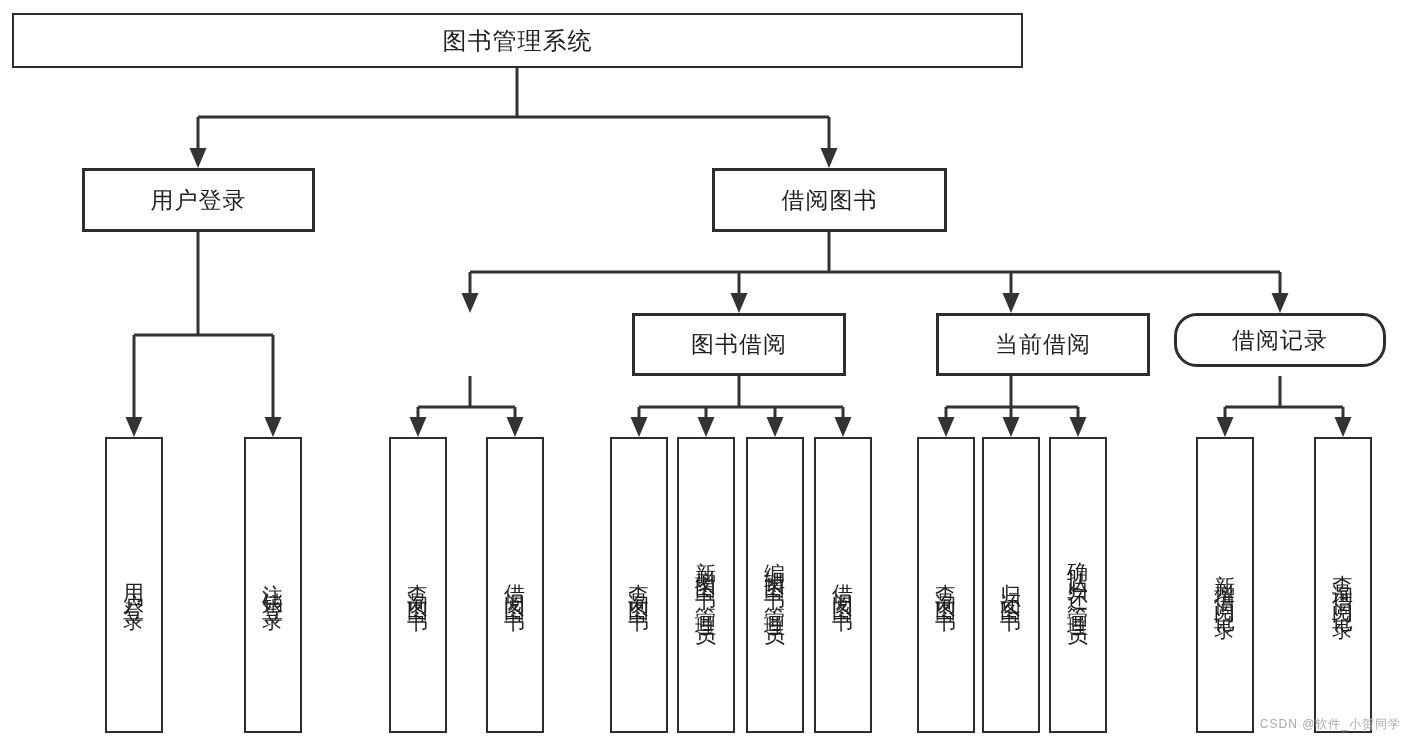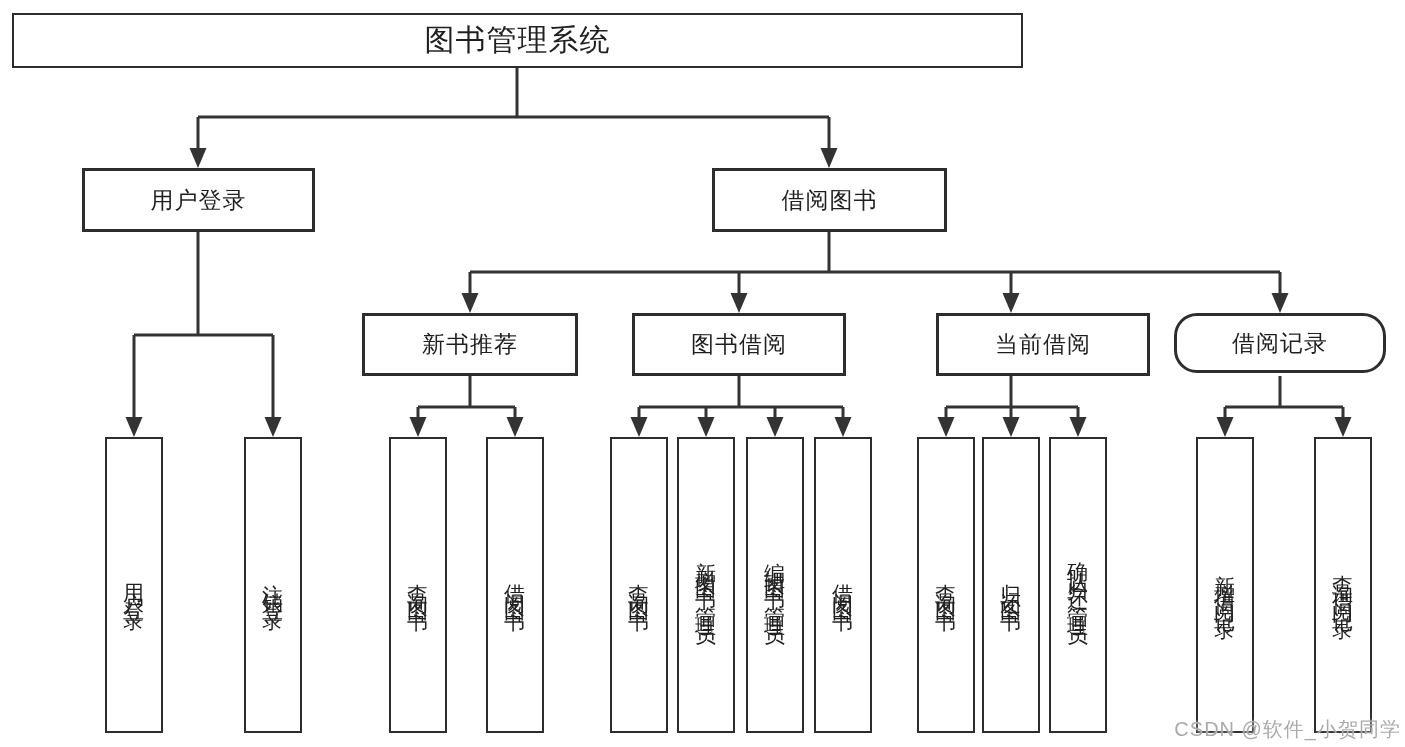--- a/index.html
+++ b/index.html
@@ -14,31 +14,31 @@
   }
   #edges{position:absolute;left:0;top:0;width:1405px;height:747px;}
   #edges path{stroke:var(--line);stroke-width:3;fill:none;}
   #edges polygon{fill:var(--line);stroke:none;}
   .box{
     position:absolute; box-sizing:border-box; background:#fff;
     border:3px solid var(--border);
     display:flex; align-items:center; justify-content:center;
     z-index:2;
   }
-  .root{border-width:2.5px; font-size:30px; letter-spacing:1px;}
+  .root{border-width:2.5px; font-size:24px; letter-spacing:1px;}
   .lvl{font-size:23px; letter-spacing:1px;}
   .leaf{border-width:2.5px;}
   .leaf .vtext{
     writing-mode:vertical-rl; text-orientation:mixed;
     font-size:21px; letter-spacing:9px; line-height:1;
     white-space:nowrap;
   }
   .watermark{
     position:absolute; right:4px; top:716px; z-index:5;
-    font-size:20px; letter-spacing:1px;
+    font-size:12px; letter-spacing:1px;
     color:var(--watermark);
     text-shadow:0 0 3px rgba(255,255,255,0.85);
   }
 </style>
 </head>
 <body>
 
 <div id="canvas">
 
   <svg id="edges" viewBox="0 0 1405 747" aria-hidden="true">
@@ -88,30 +88,27 @@
     <span>图书管理系统</span>
   </div>
 
   <div class="box lvl" style="left:82px;top:168px;width:233px;height:64px;">
     <span>用户登录</span>
   </div>
   <div class="box lvl" style="left:712px;top:168px;width:235px;height:64px;">
     <span>借阅图书</span>
   </div>
 
-  <div class="box lvl" style="left:362px;top:313px;width:216px;height:63px;">
-    <span>新书推荐</span>
-  </div>
   <div class="box lvl" style="left:632px;top:313px;width:214px;height:63px;">
     <span>图书借阅</span>
   </div>
   <div class="box lvl" style="left:904px;top:313px;width:214px;height:63px;margin-left:32px;">
     <span>当前借阅</span>
   </div>
-  <div class="box lvl" style="left:1174px;top:313px;width:212px;height:60px;border-radius:23px;">
+  <div class="box lvl" style="left:1174px;top:313px;width:212px;height:54px;border-radius:23px;">
     <span>借阅记录</span>
   </div>
 
   <div class="box leaf" style="left:105px;top:437px;width:58px;height:296px;">
     <span class="vtext">用户登录</span>
   </div>
   <div class="box leaf" style="left:244px;top:437px;width:58px;height:296px;">
     <span class="vtext">注销登录</span>
   </div>
 

